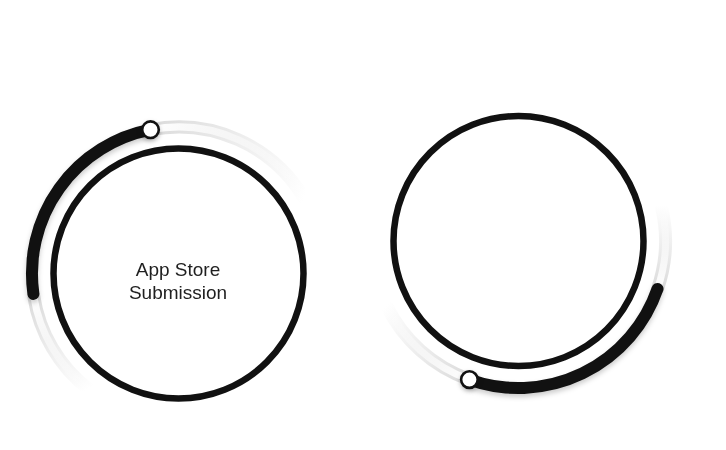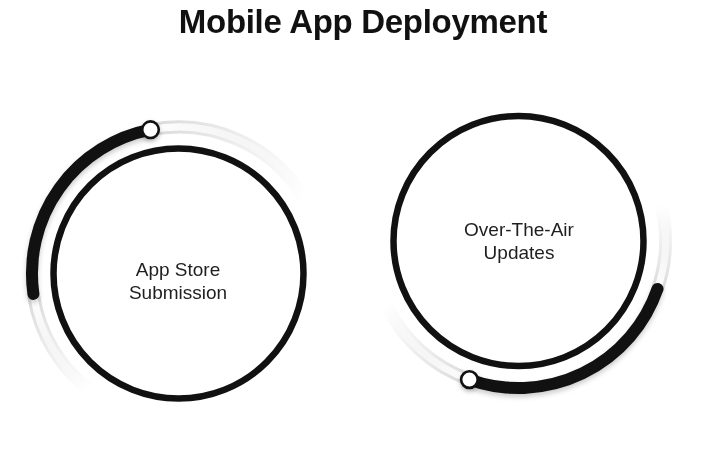--- a/index.html
+++ b/index.html
@@ -73,21 +73,20 @@
     color: #1f1f1f;
   }
   .node-label.left  { left: 178px; top: 274px; margin-top: 7px; }
   .node-label.right { left: 519px; top: 241px; }
 </style>
 </head>
 <body>
 
 <div class="stage">
 
-  <h1 class="diagram-title">Mobile App Deployment</h1>
 
   <svg class="rings-svg" width="726" height="450" viewBox="0 0 726 450">
     <defs>
 
       <linearGradient id="gLT" gradientUnits="userSpaceOnUse" x1="150.5" y1="129.7" x2="304.1" y2="198.1">
         <stop offset="0" stop-color="#d9d9d9" stop-opacity="0.95"></stop>
         <stop offset="1" stop-color="#d9d9d9" stop-opacity="0"></stop>
       </linearGradient>
       <linearGradient id="wLT" gradientUnits="userSpaceOnUse" x1="150.5" y1="129.7" x2="304.1" y2="198.1">
         <stop offset="0" stop-color="#ffffff" stop-opacity="1"></stop>
@@ -149,16 +148,14 @@
 
       <circle class="node-circle" cx="518.5" cy="241" r="125"></circle>
 
       <circle class="progress-knob" cx="469.4" cy="379.6" r="8.3"></circle>
     </g>
   </svg>
 
   <div class="node-label left">App Store
 Submission</div>
 
-  <div class="node-label right">Over-The-Air
-Updates</div>
 
 </div>
 
 </body></html>

